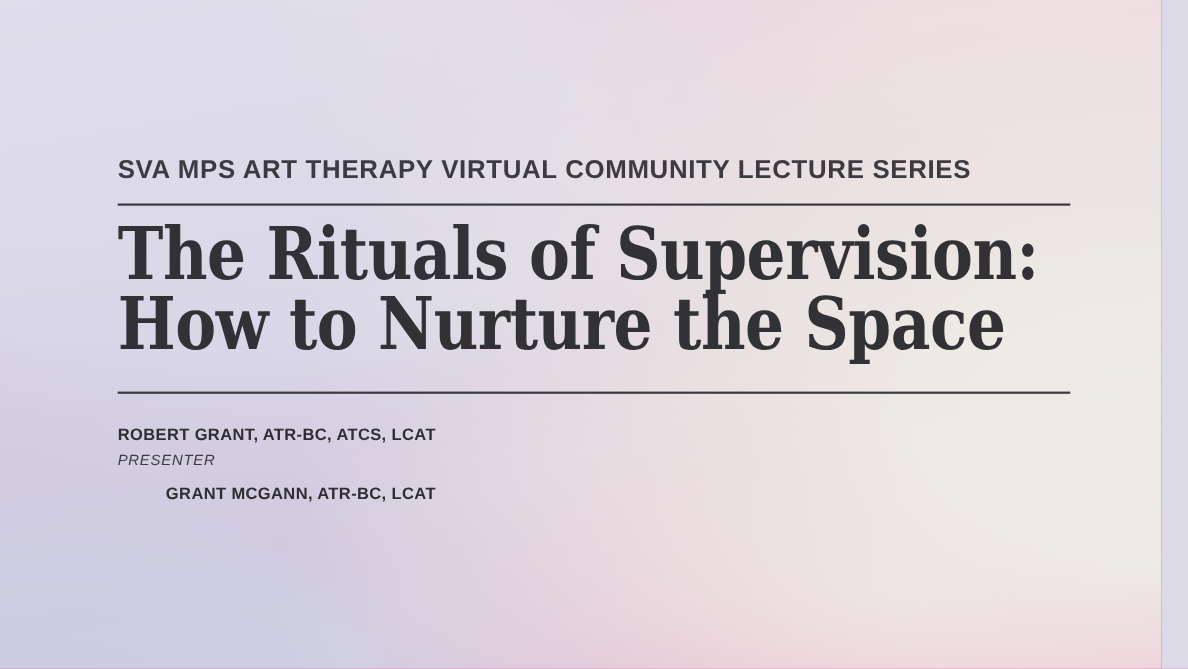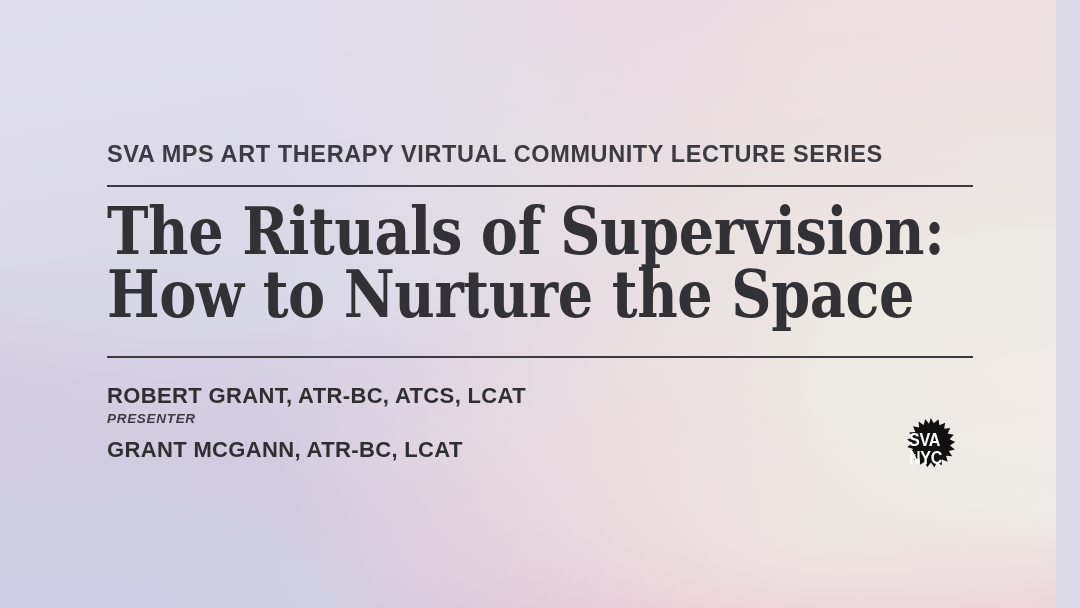--- a/index.html
+++ b/index.html
@@ -105,31 +105,32 @@
     white-space: nowrap;
   }
   .title-line { display: block; }
 
   .credits {
     position: absolute;
     left: 0;
     top: 383px;
   }
   .credit-name {
-    font-size: 22px;
+    font-size: 15px;
     font-weight: bold;
     letter-spacing: 0.35px;
     color: #2e2e33;
     line-height: 25px;
     white-space: nowrap;
+    text-align: right;
   }
   .credit-role {
     font-size: 13.5px;
     font-style: italic;
-    font-weight: bold;
+    font-weight: normal;
     letter-spacing: 0.7px;
     color: #3c3c42;
     line-height: 21px;
     margin-bottom: 8px;
     white-space: nowrap;
   }
 
   
   .logo {
     position: absolute;
@@ -181,24 +182,14 @@
     <div class="rule rule-bottom"></div>
 
     <div class="credits">
       <div class="credit-name">ROBERT GRANT, ATR-BC, ATCS, LCAT</div>
       <div class="credit-role">PRESENTER</div>
       <div class="credit-name">GRANT MCGANN, ATR-BC, LCAT</div>
     </div>
 
   </div>
 
-  <div class="logo">
-    <svg width="74" height="74" viewBox="0 0 74 74">
-      <path fill="#111111" d="
-        M37.8 3.0 l2.9 5.2 4.8 -4.0 0.9 6.0 5.7 -2.4 -0.9 6.0 6.1 -0.7 -2.7 5.5 6.2 1.1 -4.2 4.5 5.6 2.9 -5.2 3.3 4.8 4.2 -6.0 1.5 3.4 5.1 -6.2 -0.4 1.7 5.9 -5.8 -2.3 -0.2 6.2 -4.9 -3.9 -2.2 5.8 -3.6 -5.0 -3.9 4.8 -2.0 -5.9 -5.2 3.3 -0.1 -6.2 -6.0 1.6 1.9 -5.9 -6.2 -0.2 3.6 -5.0 -5.9 -2.0 4.9 -3.8 -5.0 -3.7 5.8 -2.2 -3.8 -4.9 6.2 -0.4 -2.2 -5.8 5.9 1.4 -0.4 -6.2 5.1 3.5 1.5 -6.0 3.8 4.9 z"></path>
-    </svg>
-    <div class="logo-text">
-      <div>SVA</div>
-      <div>NYC</div>
-    </div>
-  </div>
 
 </div>
 
 </body></html>

